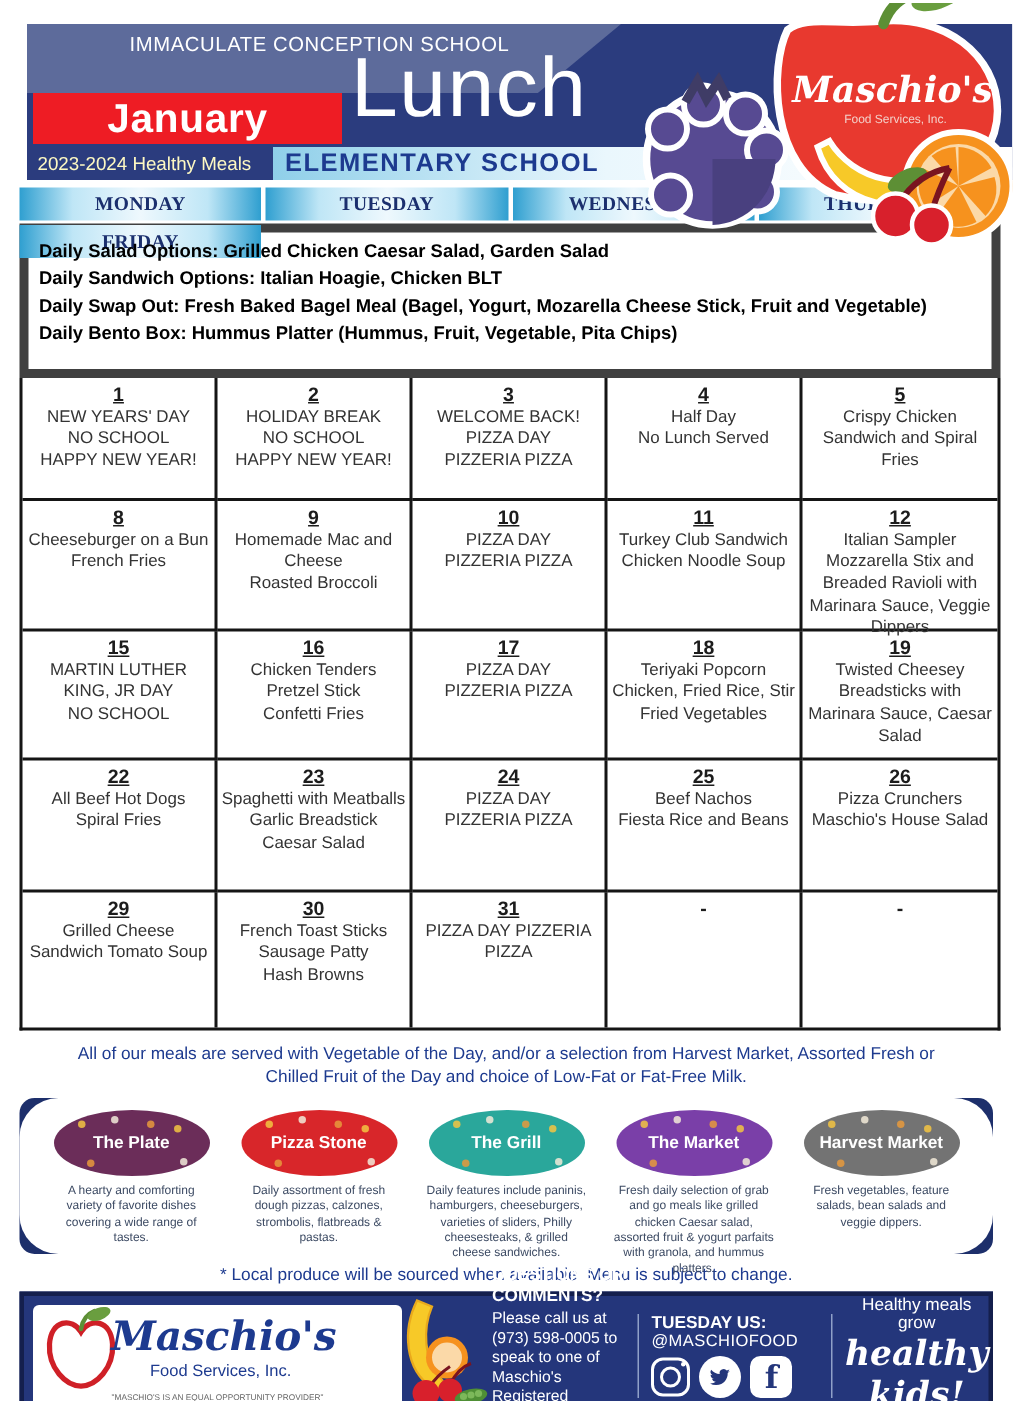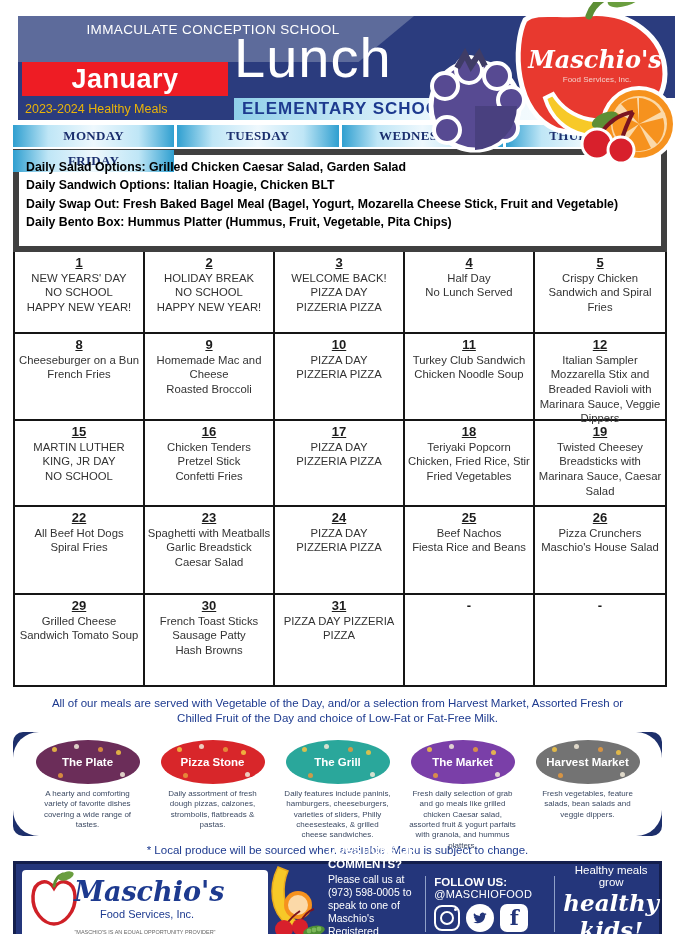--- a/index.html
+++ b/index.html
@@ -11,21 +11,21 @@
   .slate-shape { position:absolute; left:0; top:0; width:396px; height:46px; background:#5d6b9b;
                  clip-path:polygon(0 0,100% 0,86% 100%,0 100%); }
   .school-name { position:absolute; left:30px; top:5px; width:330px; text-align:center;
                  color:#fff; font-weight:400; font-size:13.5px; line-height:1.3; letter-spacing:.4px; }
   .month-box { position:absolute; left:4px; top:46px; width:206px; height:34px; background:#ee1c24;
                display:flex; align-items:center; justify-content:center;
                color:#fff; font-weight:700; font-size:27px; letter-spacing:.5px; }
   .lunch-title { position:absolute; left:216px; top:14px; color:#fff; font-weight:400; font-size:56px;
                  letter-spacing:1px; line-height:1; }
   .banner-strip { position:absolute; left:0; bottom:0; width:100%; height:22px; display:flex; }
-  .season-label { width:216px; color:#eab308; font-size:12.5px; line-height:22px; padding-left:7px; }
+  .season-label { width:164px; color:#fef9c3; font-size:12.5px; line-height:22px; padding-left:7px; }
   .elem-label { flex:1; background:linear-gradient(90deg,#8fcfe9,#eaf7fd 45%,#ffffff);
                 color:#1d3a8f; font-weight:800; font-size:17px; letter-spacing:1px; line-height:22px; padding-left:8px; }
   .fruit-art { position:absolute; right:-8px; top:-14px; width:266px; height:160px; z-index:6; }
 
   
   .dayband { margin:5px 0 0 13px; width:654px; height:22px; display:grid;
              grid-template-columns:repeat(4,1fr); gap:3px;font-family:Liberation Serif, serif; }
   .dayband .day { background:linear-gradient(90deg,#2f9fd0 0%,#bfe6f6 22%,#eef8fd 50%,#bfe6f6 78%,#2f9fd0 100%);
                   color:#1b2f6e; font-weight:700; font-size:13px; text-align:center; line-height:22px;
                   letter-spacing:.3px; }
@@ -366,21 +366,21 @@
     </svg>
 
     <div class="contact">
       <div class="contact-head">QUESTIONS OR COMMENTS?</div>
       <div>Please call us at (973) 598-0005 to speak to one of Maschio's Registered Dietitian Nutritionists.</div>
     </div>
 
     <div class="vdiv"></div>
 
     <div class="follow">
-      <div class="follow-head">FOLLOW US:</div>
+      <div class="follow-head">TUESDAY US:</div>
       <div class="follow-handle">@MASCHIOFOOD</div>
       <div class="social-row">
         <div class="ig"></div>
         <div class="tw">
           <svg width="16" height="16" viewBox="0 0 24 24">
               <path d="M22 6c-.8.4-1.6.6-2.4.7.9-.5 1.5-1.3 1.8-2.3-.8.5-1.7.8-2.6 1A4.1 4.1 0 0 0 11.7 9 11.7 11.7 0 0 1 3.2 4.7a4.1 4.1 0 0 0 1.3 5.5c-.7 0-1.3-.2-1.9-.5a4.1 4.1 0 0 0 3.3 4 4.2 4.2 0 0 1-1.9.1 4.1 4.1 0 0 0 3.8 2.9A8.3 8.3 0 0 1 2 18.4 11.7 11.7 0 0 0 8.3 20c7.5 0 11.7-6.3 11.4-12 .8-.5 1.5-1.2 2.3-2z" fill="#24367b"></path>
             </svg>
         </div>
         <div class="fb">f</div>
       </div>

